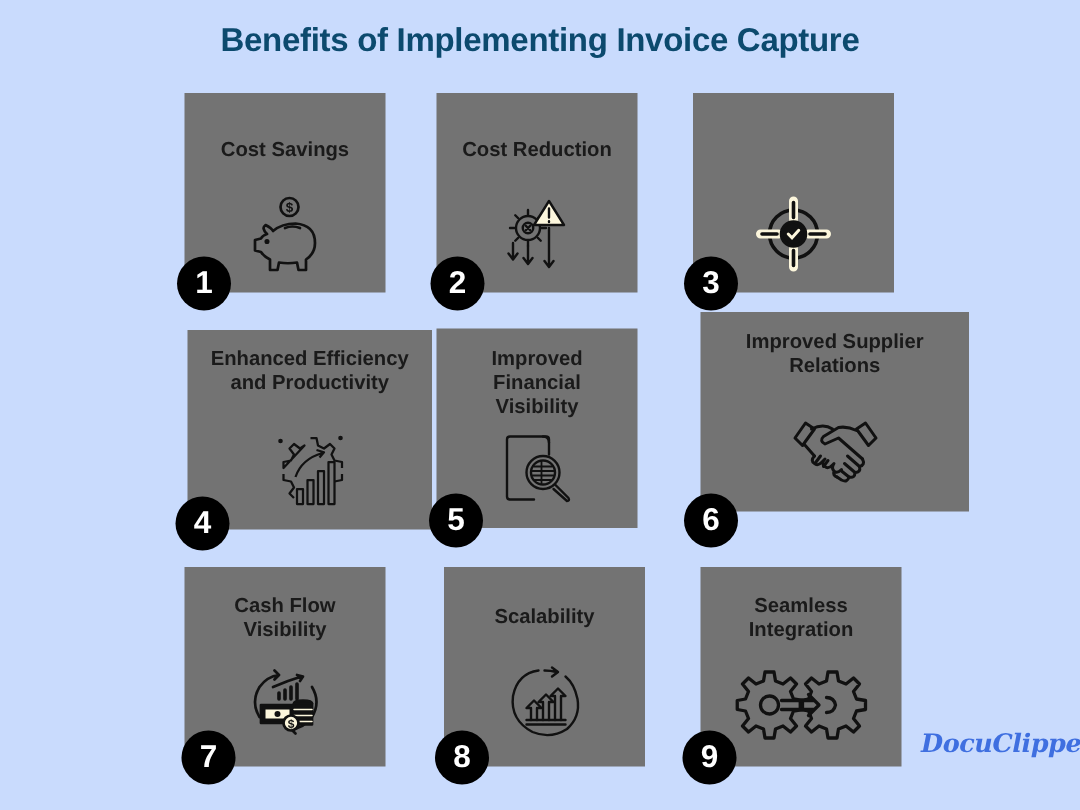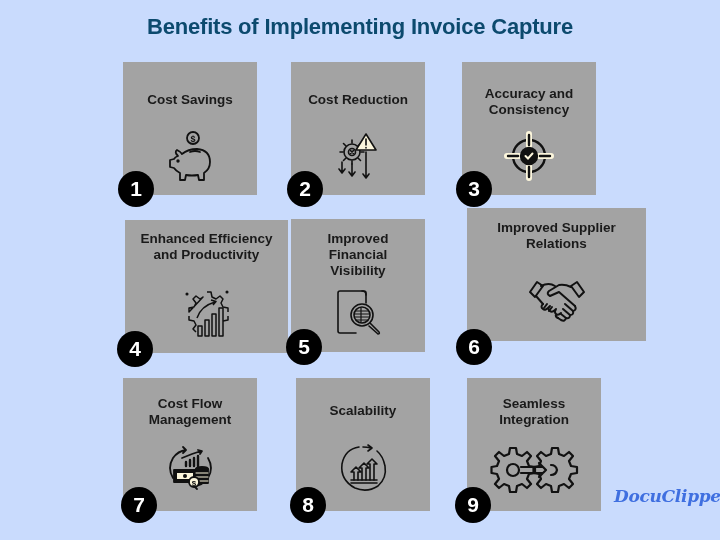--- a/index.html
+++ b/index.html
@@ -7,21 +7,21 @@
     width:720px; height:540px; overflow:hidden; position:relative;
     background:#c9dbfd;
     font-family:"Liberation Sans", "DejaVu Sans", sans-serif;
   }
   .title {
     position:absolute; left:0; top:14px; width:720px; text-align:center;
     font-size:22px; font-weight:bold; color:#0c4a6e; letter-spacing:-0.2px;
   }
   .card {
     position:absolute; width:134px; height:133px;
-    background:#a3a3a3;
+    background:#737373;
   }
   .card-label {
     position:absolute; left:0; width:100%; text-align:center;
     font-size:13.5px; font-weight:bold; color:#1a1a1a; line-height:16px;
   }
   .card-icon {
     position:absolute; left:50%; transform:translateX(-50%);
     width:52px; height:52px;
   }
   .card-icon svg { width:100%; height:100%; }
@@ -67,21 +67,20 @@
       <path d="M34 9 V15 M34 17.5 V18"></path>
       <path d="M10 32 V42 M7 39 L10 43 L13 39"></path>
       <path d="M20 34 V45 M17 42 L20 46 L23 42"></path>
       <path d="M34 22 V47 M31 44 L34 48 L37 44"></path>
     </svg>
   </div>
 </div>
 <div class="badge" style="left:287px;top:171px;">2</div>
 
 <div class="card" style="left:462px;top:62px;">
-  <div class="card-label" style="top: 24px; padding: 0px 14px; box-sizing: border-box;">Accuracy and Consistency</div>
   <div class="card-icon" style="top:68px;">
     <svg viewBox="0 0 52 52" fill="none" stroke="#111" stroke-width="2.4" stroke-linecap="round">
       <circle cx="26" cy="26" r="16"></circle>
       <path d="M26 4 V16 M26 36 V48 M4 26 H16 M36 26 H48" stroke="#fcf6dc" stroke-width="6"></path>
       <path d="M26 5 V15 M26 37 V47 M5 26 H15 M37 26 H47"></path>
       <circle cx="26" cy="26" r="8" fill="#111"></circle>
       <path d="M22.5 26 L25 28.5 L29.5 23.5" stroke="#fcf6dc" stroke-width="2"></path>
     </svg>
   </div>
 </div>
@@ -135,21 +134,21 @@
       <path d="M43 41 Q43 45 39 44 L34 40"></path>
       <path d="M39 44 Q38 48 34 46 L31 44"></path>
       <path d="M16 30 Q13 33 16 35 Q18 37 21 34 L23 32 Q20 35 23 37 Q25 39 28 36 L29 35 Q27 38 29 40 Q31 42 34 39 M29 40 Q28 43 31 44"></path>
       <path d="M17 34 L20 30 M22 37 L25 33"></path>
     </svg>
   </div>
 </div>
 <div class="badge" style="left:456px;top:329px;">6</div>
 
 <div class="card" style="left:123px;top:378px;">
-  <div class="card-label" style="top: 18px; padding: 0px 14px; box-sizing: border-box;">Cost Flow Management</div>
+  <div class="card-label" style="top: 18px; padding: 0px 14px; box-sizing: border-box;">Cash Flow Visibility</div>
   <div class="card-icon" style="top:64px;">
     <svg viewBox="0 0 52 52" fill="none" stroke="#111" stroke-width="1.8" stroke-linejoin="round" stroke-linecap="round">
       <path d="M9 36 Q3 26 9 16 Q14 9 22 8 L19 5 M22 8 L19 11"></path>
       <path d="M44 16 Q50 26 44 36 Q38 44 30 44 L33 47 M30 44 L33 41"></path>
       <path d="M18 16 L28 12 L37 9 M34 8 L38 9 L36 12"></path>
       <path d="M22 24 V20 M26 24 V18 M30 24 V16 M34 24 V14" stroke-width="2.4"></path>
       <rect x="10" y="28" width="22" height="12" fill="#111"></rect>
       <rect x="13" y="31" width="16" height="6" fill="#fcf6dc" stroke="none"></rect>
       <circle cx="21" cy="34" r="2" fill="#111" stroke="none"></circle>
       <ellipse cx="38" cy="27" rx="6" ry="2" fill="#111"></ellipse>

